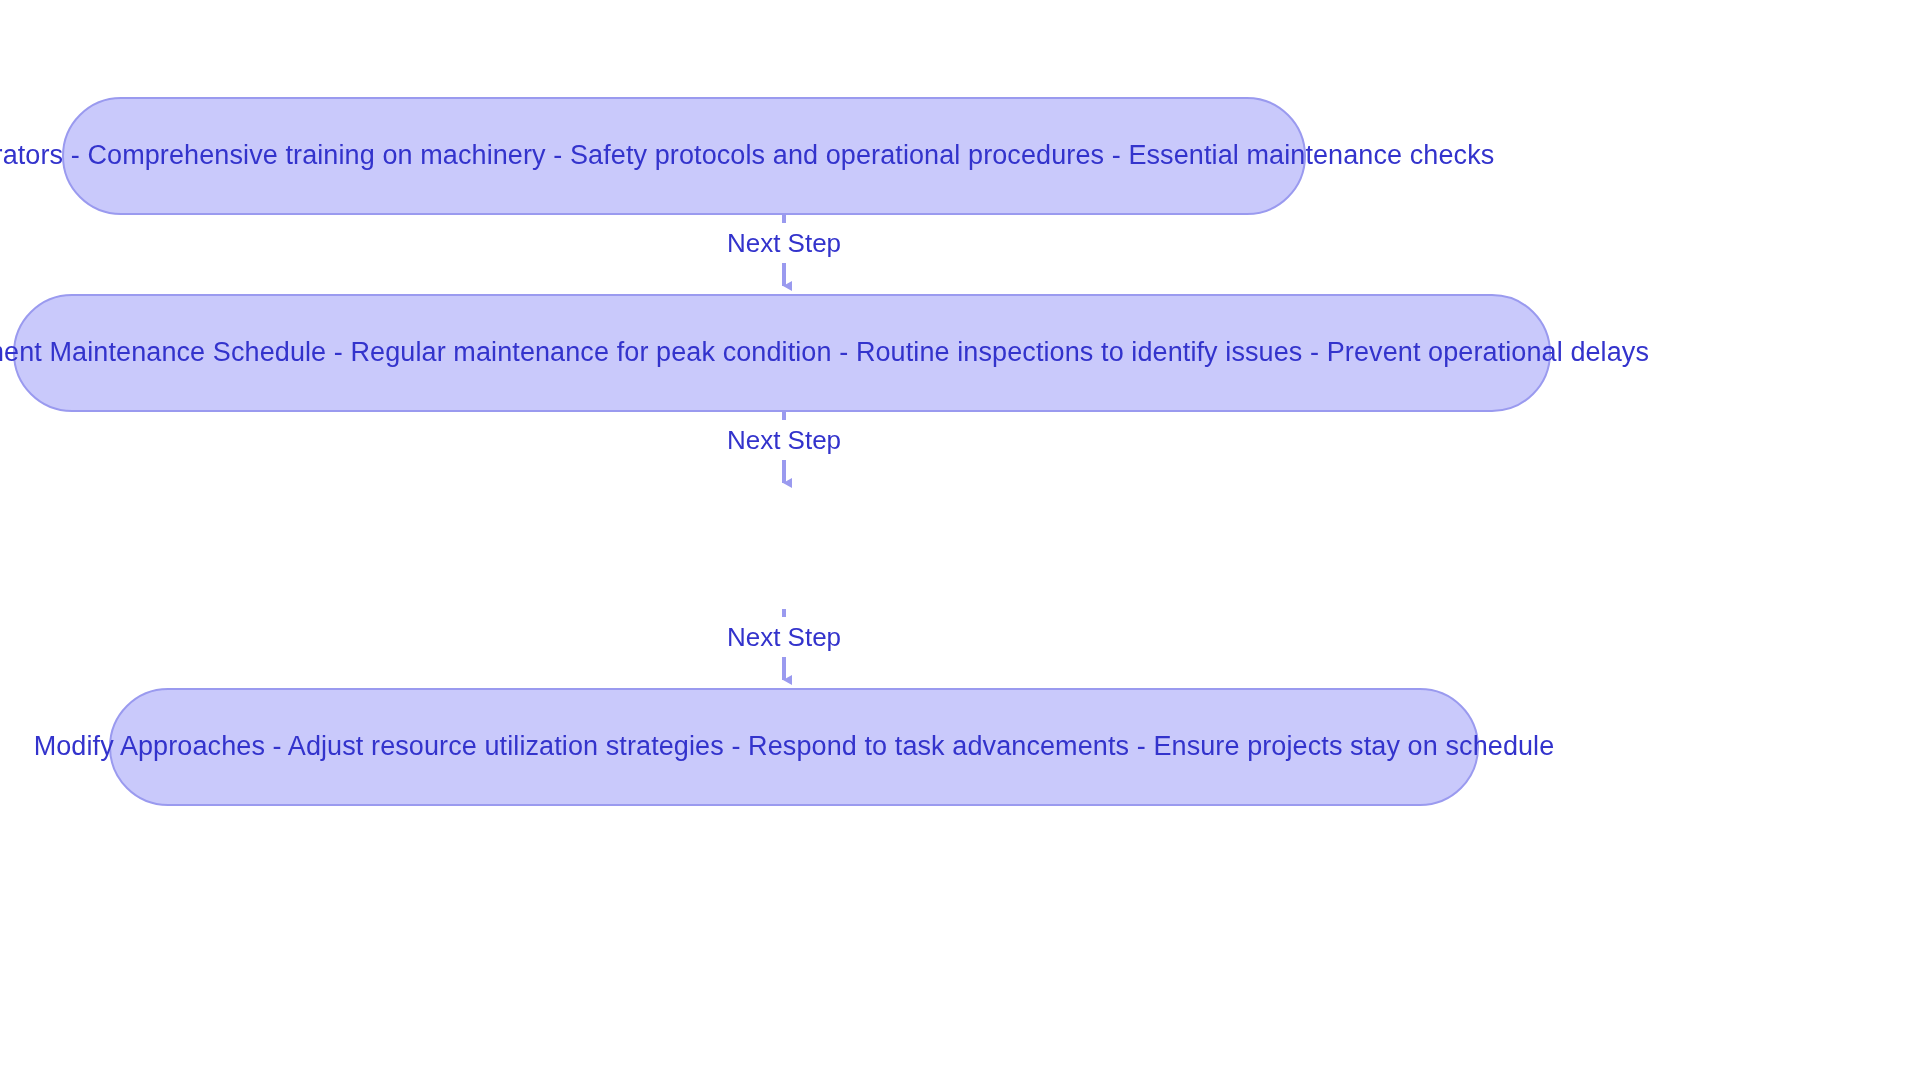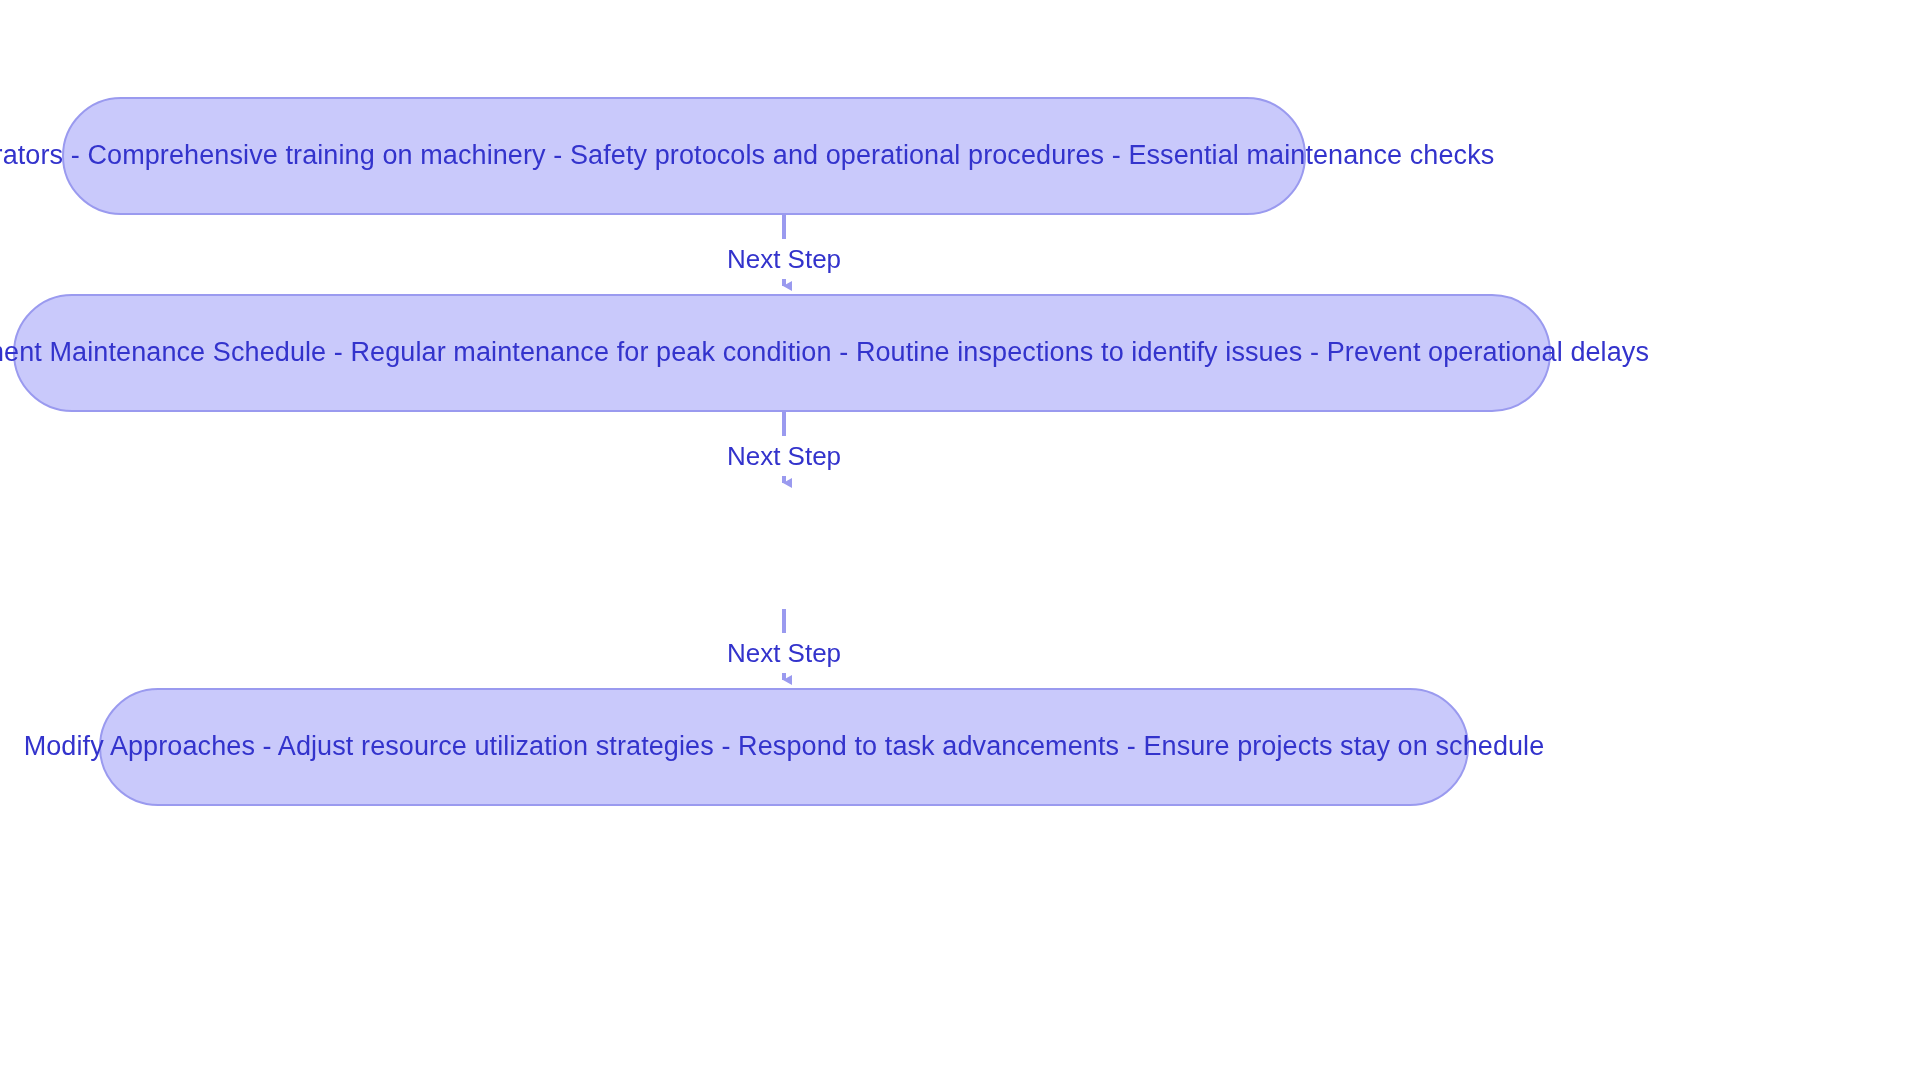--- a/index.html
+++ b/index.html
@@ -40,41 +40,40 @@
     font-weight: 400;
     letter-spacing: 0.1px;
     line-height: 1.15;
     white-space: nowrap;
     text-align: center;
   }
 
   #node-0 { left: 62px;  width: 1244px; top: 97px; }
   #node-1 { left: 13px;  width: 1538px; top: 294px; }
   #node-2 { left: 166px; width: 1236px; top: 491px; }
-  #node-3 { left: 99px;  width: 1370px; top: 688px; justify-content: center; }
+  #node-3 { left: 109px;  width: 1370px; top: 688px; justify-content: center; }
 
   
   .edge {
     position: absolute;
     left: 0;
     top: 0;
     width: 1920px;
     height: 1083px;
     pointer-events: none;
   }
   .edge-label {
     position: absolute;
     transform: translate(-50%, -50%);
     background: #ffffff;
     color: #3333cc;
     font-size: 26px;
     line-height: 1;
     padding: 7px 12px;
     white-space: nowrap;
-    margin-top: 16px;
   }
   #edge-label-0 { left: 784px; top: 243px; }
   #edge-label-1 { left: 784px; top: 440px; }
   #edge-label-2 { left: 784px; top: 637px; }
 </style>
 </head>
 <body>
 
 <div id="flowchart">
 

